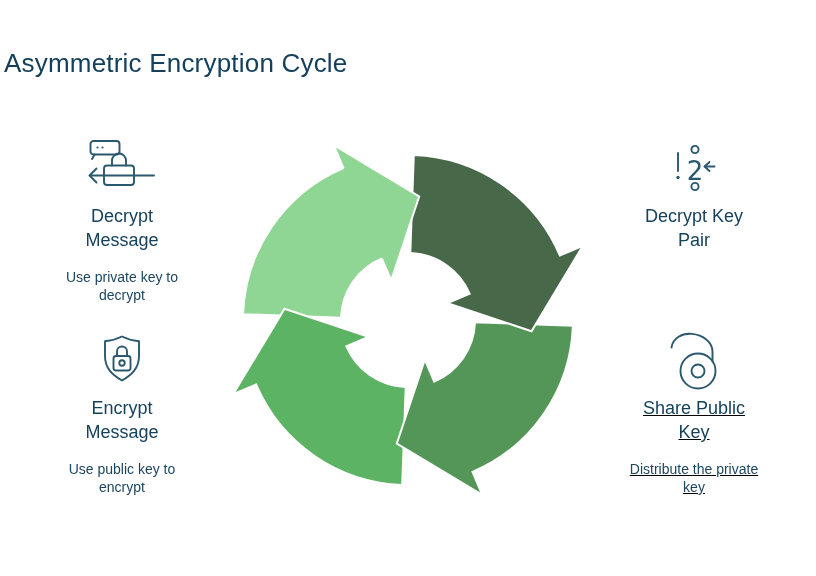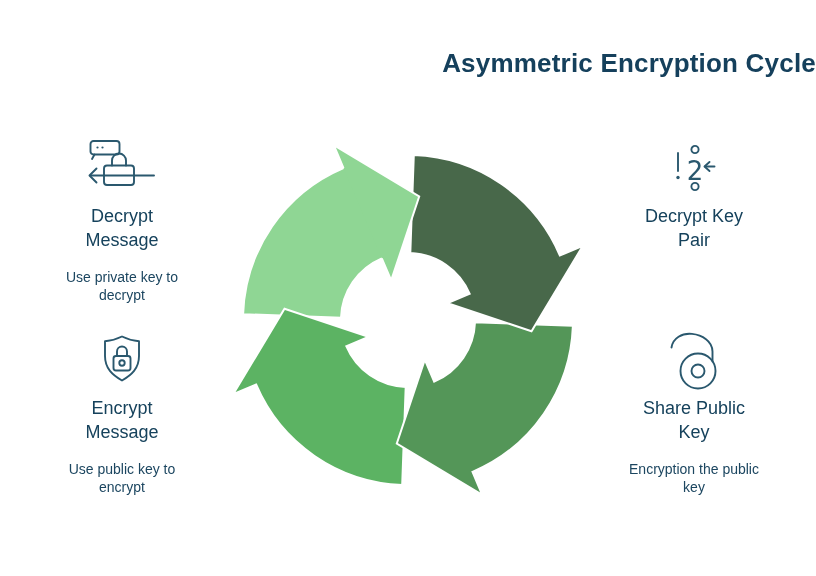--- a/index.html
+++ b/index.html
@@ -6,36 +6,36 @@
   body{
     width:816px;height:576px;
     background:var(--bg,#ffffff);
     font-family:"Liberation Sans","DejaVu Sans",sans-serif;
     position:relative;overflow:hidden;
   }
   .canvas{position:absolute;inset:0;width:816px;height:576px;}
 
   .page-title{
     position:absolute;top:46px;left:4px;right:0;
-    text-align:right;
-    font-size:26px;line-height:34px;font-weight:bold;
+    text-align:left;
+    font-size:26px;line-height:34px;font-weight:normal;
     color:var(--title-color,#16405c);
     letter-spacing:0.2px;
   }
 
   .cycle-wrap{position:absolute;left:206px;top:118px;width:404px;height:404px;}
   .cycle-wrap svg{display:block;}
   .seg{stroke:#ffffff;stroke-width:2;stroke-miterlimit:7;}
   .seg-outline{fill:none;stroke:#ffffff;stroke-width:2;stroke-miterlimit:7;}
 
   .step{position:absolute;width:170px;text-align:center;}
   .step.pos-tl{left:37px;top:140px;}
   .step.pos-bl{left:37px;top:332px;}
   .step.pos-tr{left:609px;top:140px;}
-  .step.pos-br{left:609px;top:332px;}
+  .step.pos-br{left:609px;top:332px;text-decoration:underline;}
 
   .icon-area{height:54px;display:flex;align-items:flex-start;justify-content:center;}
   .ic{fill:none;stroke:var(--icon-stroke,#2a586e);stroke-width:1.9;stroke-linecap:round;stroke-linejoin:round;}
   .ic-fill{fill:var(--icon-stroke,#2a586e);stroke:none;}
   .ic-text{
     fill:var(--icon-stroke,#2a586e);stroke:none;
     font-family:"DejaVu Sans","Liberation Sans",sans-serif;
     font-size:26px;
   }
 
@@ -117,16 +117,16 @@
 
   <div class="step pos-br">
     <div class="icon-area">
       <svg width="56" height="58" viewBox="0 0 56 58">
         <path class="ic" d="M 5.5 15.5 C 7 6 16 0.9 26 1.9 C 36 2.9 46.5 9 46.5 19.5 L 46.5 29.5"></path>
         <circle class="ic" cx="32" cy="39" r="17.5"></circle>
         <circle class="ic" cx="32" cy="39" r="6.5"></circle>
       </svg>
     </div>
     <div class="step-title">Share Public Key</div>
-    <div class="step-desc">Encryption the public key</div>
+    <div class="step-desc">Distribute the private key</div>
   </div>
 
 </div>
 
 </body></html>

